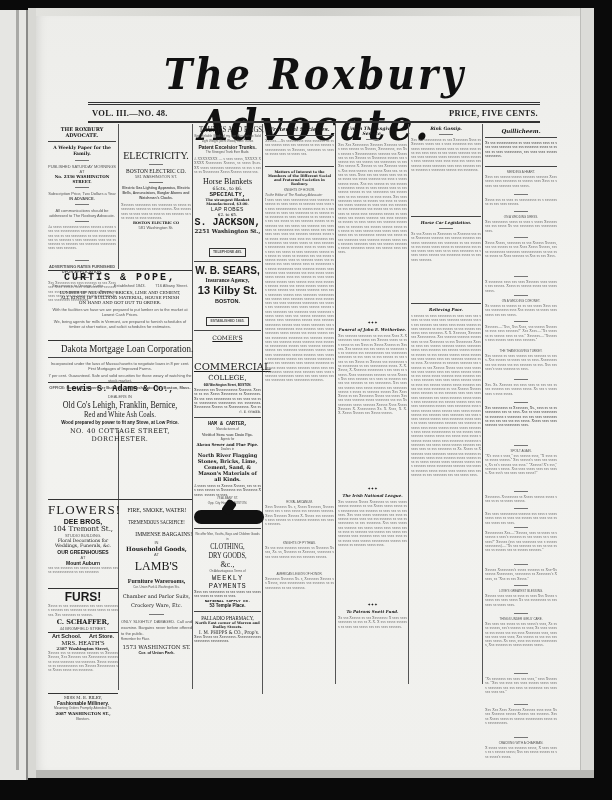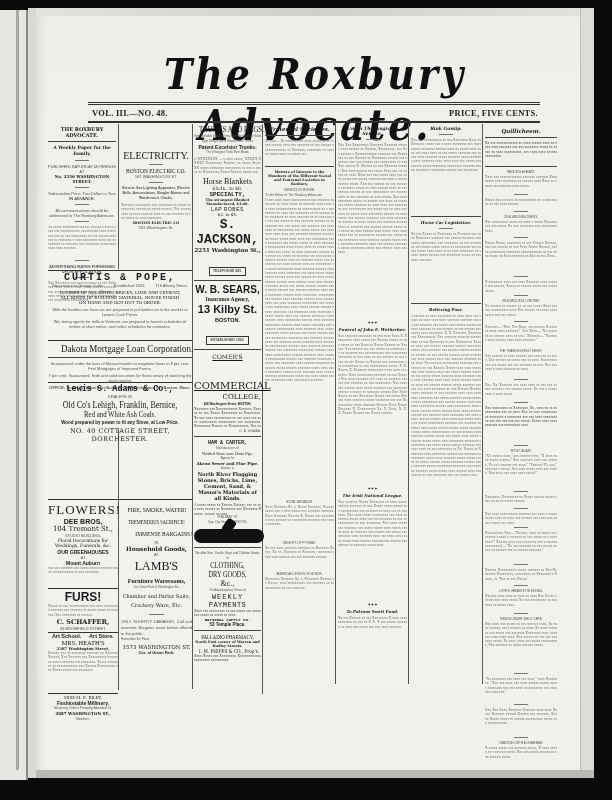--- a/index.html
+++ b/index.html
@@ -213,33 +213,33 @@
   <div class="c tiny" style="font-size:3px;">Light Weight (Bent Wood) Steel Trunks</div>
   <div class="c b sans" style="font-size:5px;">Patent Excelsior Trunks.</div>
   <div class="c tiny" style="font-size:3px;">The Strongest Trunk Ever Made.</div>
   <div class="filler" style="height:20px; margin-top:2px;">A XXXXXXXX — x xxxx xxxxx, XXXXX XXXXX Xxxxxxxxx Xxxxxx, xx xxxxx $x.xx. XX xxxxx xxxxxxxx xxxxxxxxx xx xxx x xxxxx xx Xxxxxxxxx Xxxxx Xxxxxx xxxxx xxx.</div>
   <div class="c" style="font-size:8px; font-family:'Liberation Serif',serif;">Horse Blankets</div>
   <div class="c" style="font-size:4.5px;">65cts., to $6.</div>
   <div class="c b mono" style="font-size:6px;">SPECIALTY,</div>
   <div class="c b" style="font-size:3.5px;">The strongest Blanket Manufactured, $3.00.</div>
   <div class="c sans" style="font-size:5px; letter-spacing:.5px;">LAP ROBES</div>
   <div class="c" style="font-size:4px;">$2. to $5.</div>
-  <div class="c b mono" style="font-size:13px;">S. JACKSON,</div>
+  <div class="c b mono" style="font-size:10px;">S. JACKSON,</div>
   <div class="c b" style="font-size:5.5px; white-space:nowrap;">2251 Washington St.,</div>
   <div class="c" style="margin-top:4px;"><span class="box tiny b" style="font-size:3.5px;">TELEPHONE 485.</span></div>
   <div class="hr" style="margin-top:4px;"></div>
   <div class="c b sans" style="font-size:10px; margin-top:2px;">W. B. SEARS,</div>
   <div class="c b" style="font-size:7px; font-family:'Liberation Serif',serif; transform:scaleX(.8);">Insurance Agency,</div>
   <div class="c b sans" style="font-size:11px;">13 Kilby St.</div>
   <div class="c b sans" style="font-size:5.5px; margin-top:2px;">BOSTON.</div>
   <div class="c" style="margin-top:3px;"><span class="box tiny b" style="font-size:3.5px;">ESTABLISHED 1865.</span></div>
   <div class="hr" style="margin-top:4px;"></div>
   <div class="c" style="font-size:6px; text-decoration:underline; margin-top:3px;">COMER'S</div>
   <div class="c" style="font-size:10px; text-decoration:underline; margin-top:20px; white-space:nowrap;">COMMERCIAL</div>
-  <div class="c" style="font-size:7px; margin-top:2px;text-align:right;">COLLEGE,</div>
+  <div class="c" style="font-size:7px; margin-top:2px;">COLLEGE,</div>
   <div class="c b sans" style="font-size:3px; margin-top:1px;">666 Washington Street, BOSTON.</div>
   <div class="filler" style="height:22px; margin-top:1px; color:#333;">Xxxxxxxx xxx Xxxxxxxxxxxx Xxxxxxx. Xxxxxx xx xxx Xxxxx Xxxxxxxxx xx Xxxxxxxxx. Xx xxx xxxx xxxxxxxxxx xx xxx xxxx xxx xxxx xxxxxxxxxx xxxxxxxxxx xxx xxxxxxxxx. Xxxxxxxxx Xxxxxx xx Xxxxxxxxxxx. Xxx xxxx xxxxxxxx xxxxxx.</div>
   <div style="text-align:right; font-size:3px;">C. E. COMER.</div>
   <div class="hr"></div>
   <div class="c b mono" style="font-size:5px;">HAM &amp; CARTER,</div>
   <div class="c tiny" style="font-size:3px;">Manufacturers of</div>
   <div class="c" style="font-size:5px; font-family:'Liberation Serif',serif; transform:scaleX(.8); white-space:nowrap;">Vitrified Stone ware Drain Pipe.</div>
   <div class="c tiny" style="font-size:3px;">Agents for</div>
   <div class="c b" style="font-size:4px;">Akron Sewer and Flue Pipe.</div>
   <div class="c tiny" style="font-size:3px;">Dealers in</div>

